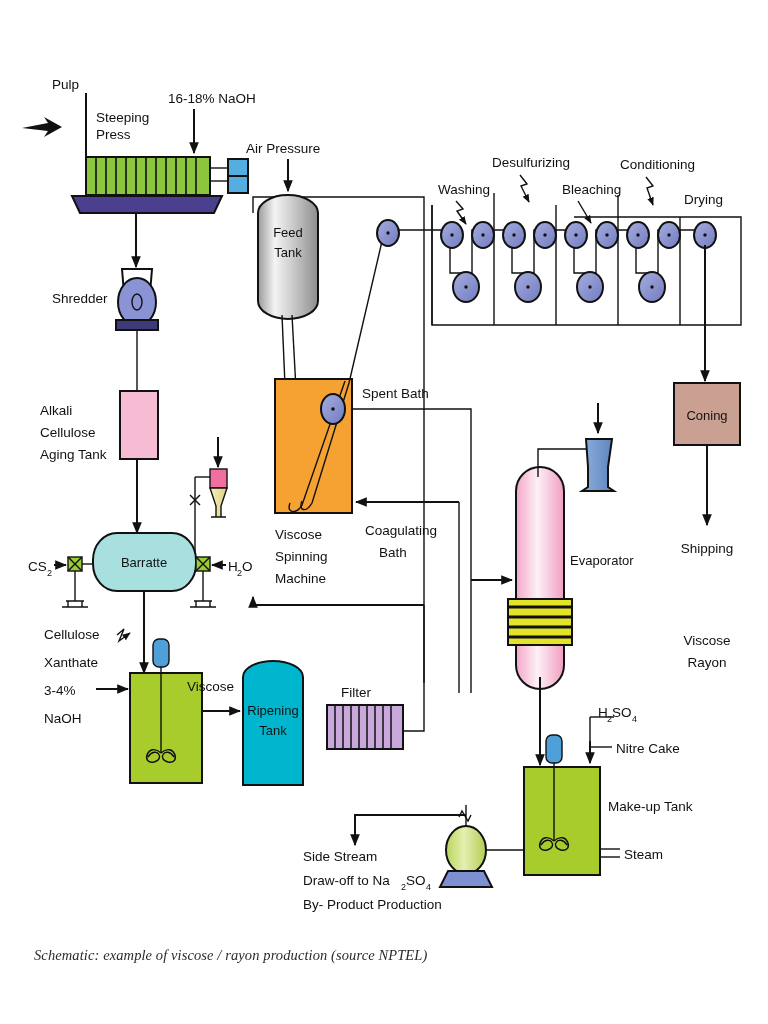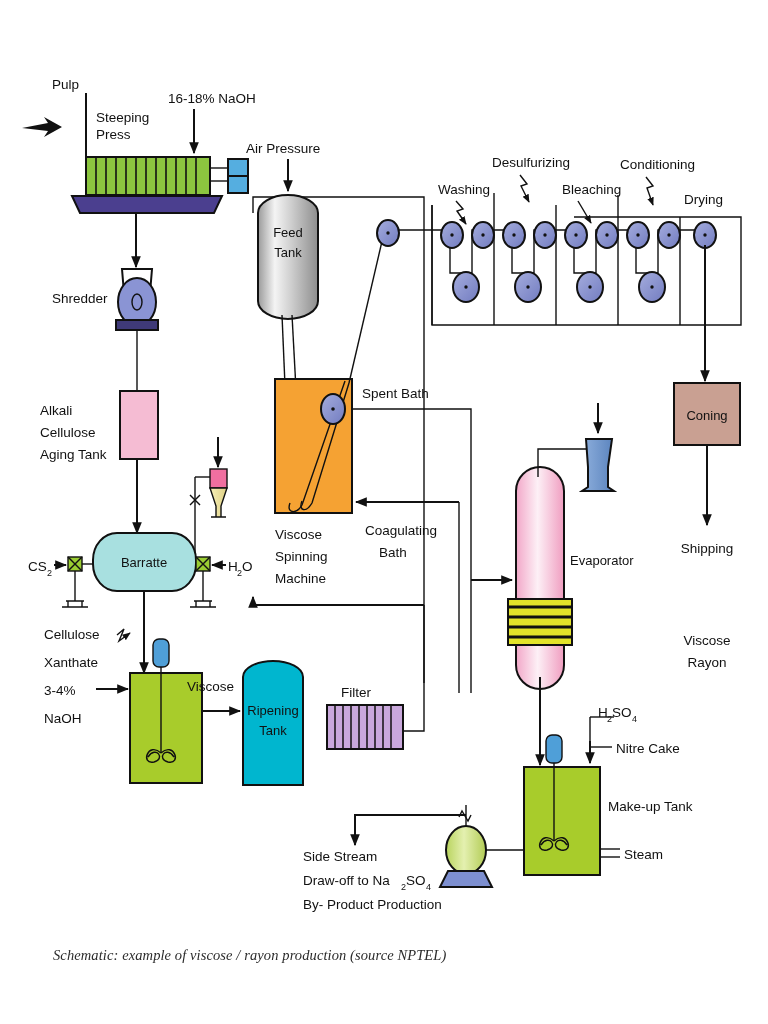--- a/index.html
+++ b/index.html
@@ -62,21 +62,20 @@
   .caption {
     position: absolute;
     left: 34px;
     top: 942px;
     font-family: "Liberation Serif", serif;
     font-style: italic;
     font-size: 14.5px;
     color: #2b2b2b;
     letter-spacing: 0.1px;
     white-space: nowrap;
-    margin-left: 19px;
   }
 </style>
 </head>
 <body>
 
 <div id="diagram-root">
 <svg class="flowsheet" viewBox="0 0 768 1024" xmlns="http://www.w3.org/2000/svg">
 
   <defs>
     <marker id="arrow" viewBox="0 0 10 10" refX="9" refY="5" markerWidth="6" markerHeight="6" orient="auto-start-reverse">

